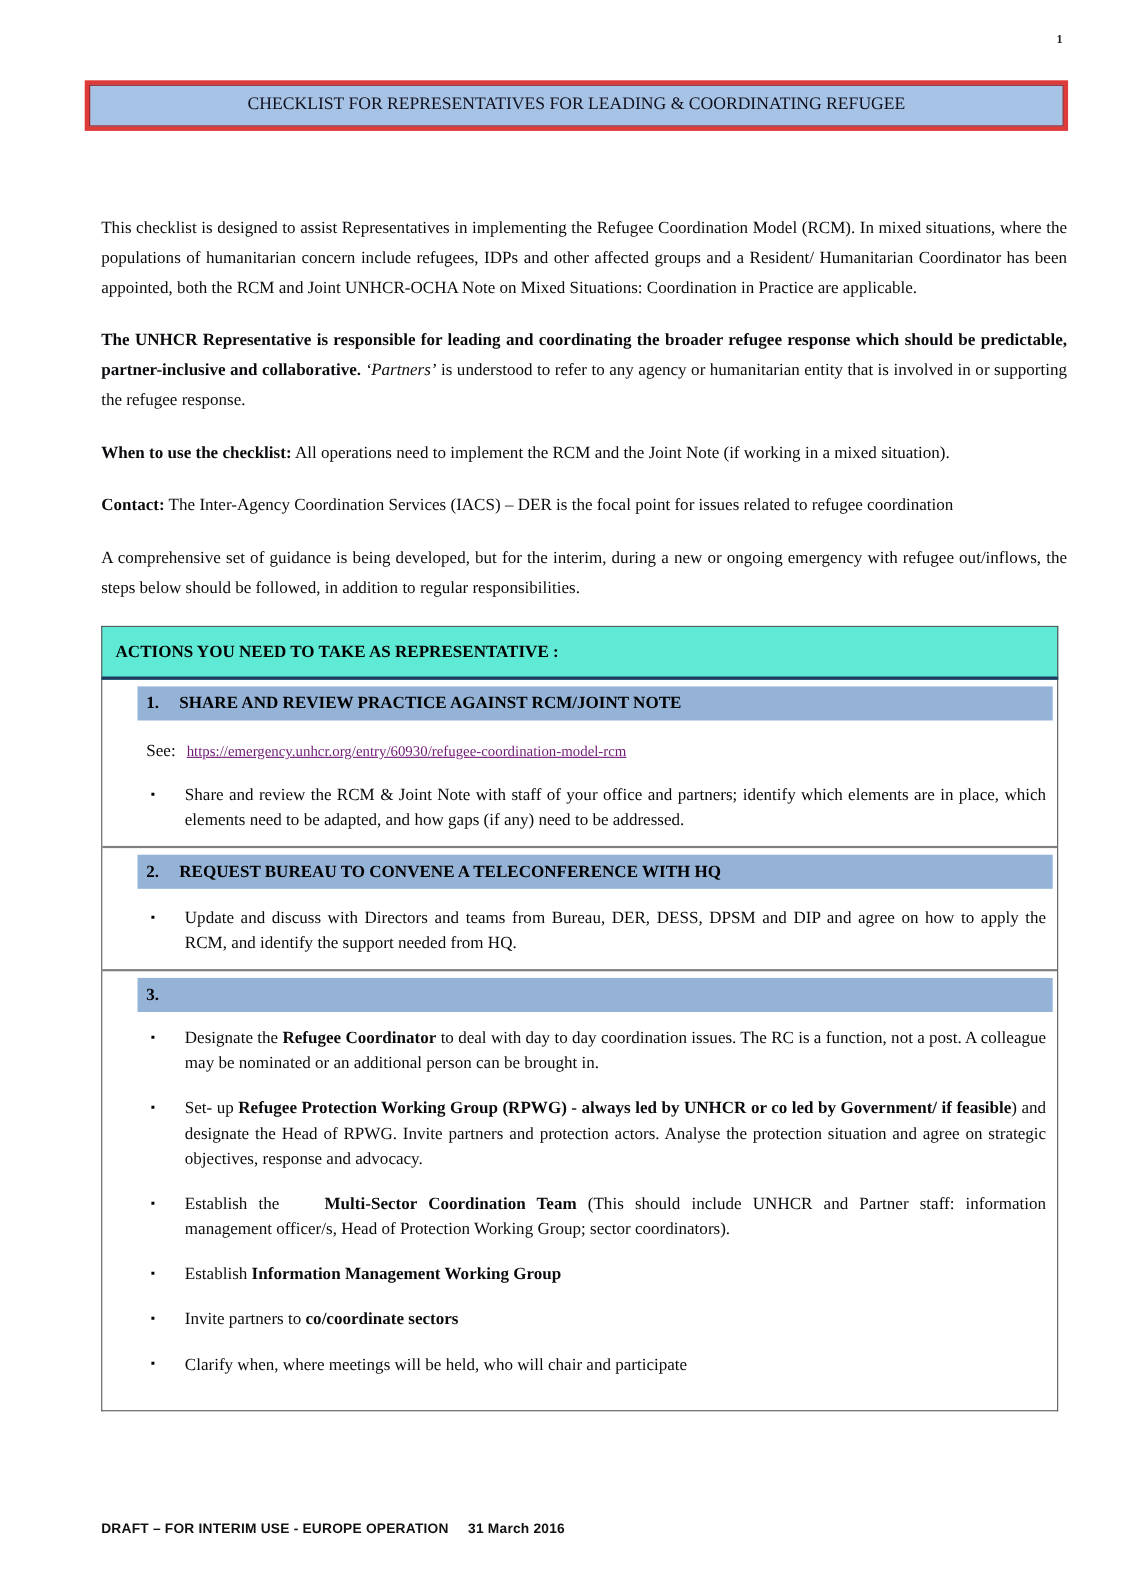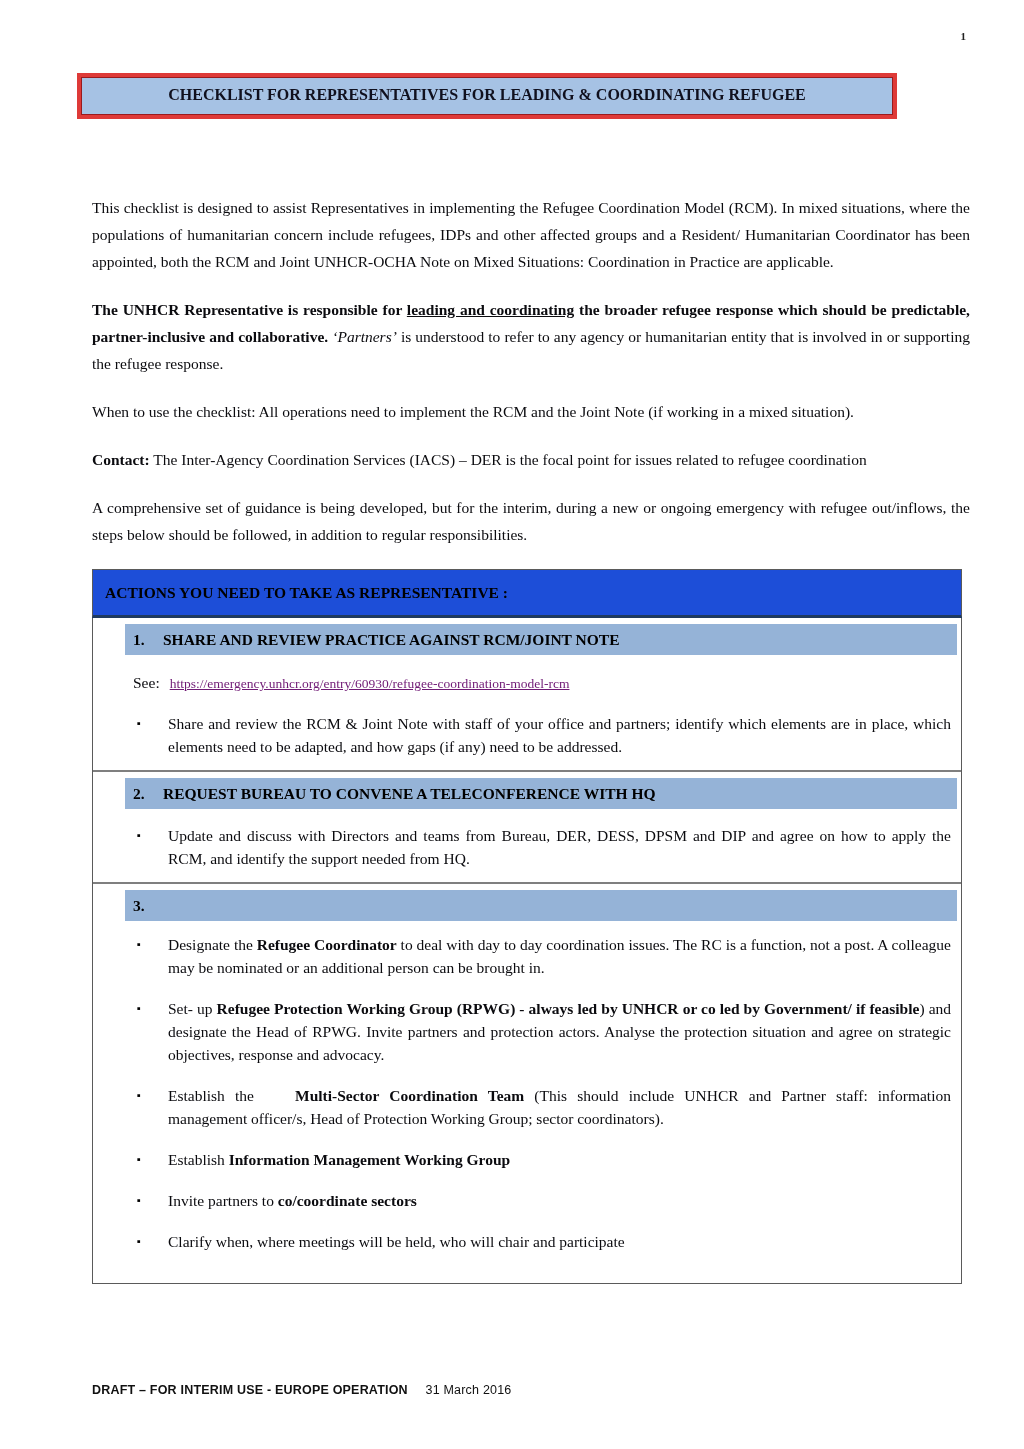--- a/index.html
+++ b/index.html
@@ -6,39 +6,39 @@
   body{
     width:1024px;height:1449px;background:#ffffff;position:relative;
     font-family:"Liberation Serif", serif;color:#0b0b0f;
     -webkit-font-smoothing:antialiased;
   }
   .page-number{
     position:absolute;top:30px;right:58px;
     font-size:11px;font-weight:bold;color:#222;
   }
   .title-box{
-    position:absolute;left:81px;top:77px;width:812px;box-sizing:border-box;
+    position:absolute;left:81px;top:77px;width:886px;box-sizing:border-box;
     background:#a6c2e4;
     border:1px solid #9a1a1d;
     box-shadow:0 0 0 4px #de3a38;
-    text-align:center;font-weight:bold;font-size:16px;line-height:26px;
+    text-align:center;font-weight:normal;font-size:16px;line-height:26px;
     padding:4px 10px 6px 10px;color:#10101e;
   }
   .content{
     position:absolute;left:92px;top:194px;width:878px;
     font-size:15.5px;line-height:27px;text-align:justify;
   }
   .content p{margin:0 0 21px 0;}
-  .u{text-decoration:underline;}
+  .u{}
   .actions{
     width:870px;box-sizing:border-box;
     border-left:1px solid #5a5a5a;border-right:1px solid #5a5a5a;border-bottom:1px solid #5a5a5a;
   }
   .actions-header{
-    background:#1d4ed8;
+    background:#5eead4;
     border:1px solid #5a5a5a;border-bottom:3px solid #1f3a5f;
     margin:0 -1px;
     padding:9px 12px;font-weight:bold;font-size:15.5px;line-height:27px;
     color:#000;text-align:left;
   }
   .action-row{padding:6px 0 12px 0;text-align:left;}
   .action-row + .action-row{border-top:2px solid #7f7f7f;}
   .num-bar{
     margin:0 4px 0 32px;background:#95b3d7;
     padding:2px 8px;display:flex;align-items:baseline;
@@ -57,36 +57,36 @@
   .row3 .bullet{margin-top:0;margin-bottom:18px;}
   .row3 .bullets{padding-top:12px;}
   .bullet .marker{flex:0 0 31px;font-size:11px;line-height:23px;color:#000;}
   .bullet .btxt{flex:1;}
   .footer{
     position:absolute;left:92px;top:1383px;
     font-family:"Liberation Sans", sans-serif;font-size:12.5px;color:#111;
     letter-spacing:0.2px;
   }
   .footer .draft{font-weight:bold;}
-  .footer .date{font-weight:normal;margin-left:14px;}
+  .footer .date{font-weight:bold;margin-left:14px;}
 </style>
 </head>
 <body>
 
 <div class="page-number">1</div>
 
 <div class="title-box">
   <div>CHECKLIST FOR REPRESENTATIVES FOR LEADING &amp; COORDINATING REFUGEE</div>
 </div>
 
 <div class="content">
 
   <p><span>This checklist is designed to assist Representatives in implementing the Refugee Coordination Model (RCM).  In mixed situations, where the populations of humanitarian concern include refugees, IDPs and other affected groups and a Resident/ Humanitarian Coordinator has been appointed, both the RCM and Joint UNHCR-OCHA Note on Mixed Situations: Coordination in Practice are applicable.</span></p>
   <p><span style="font-weight: bold;">The UNHCR Representative is responsible for </span><span class="u" style="font-weight: bold;">leading and coordinating</span><span style="font-weight: bold;"> the broader refugee response which should be predictable, partner-inclusive and collaborative. </span><span style="font-style: italic;">‘Partners’</span><span> is understood to refer to any agency or humanitarian entity that is involved in or supporting the refugee response.</span></p>
-  <p><span style="font-weight: normal; margin-top: 37px;">When to use the checklist:</span><span> All operations need to implement the RCM and the Joint Note (if working in a mixed situation).</span></p>
+  <p><span style="font-weight: bold; margin-top: 37px;">When to use the checklist:</span><span> All operations need to implement the RCM and the Joint Note (if working in a mixed situation).</span></p>
   <p><span style="font-weight: bold;">Contact:</span><span> The Inter-Agency Coordination Services (IACS) – DER is the focal point for issues related to refugee coordination</span></p>
   <p><span>A comprehensive set of guidance is being developed, but for the interim, during a new or ongoing emergency with refugee out/inflows, the steps below should be followed, in addition to regular responsibilities.</span></p>
 
   <div class="actions">
 
     <div class="actions-header">ACTIONS YOU NEED TO TAKE AS REPRESENTATIVE :</div>
 
     <div class="action-row">
       <div class="num-bar">
         <span class="num">1.</span>

